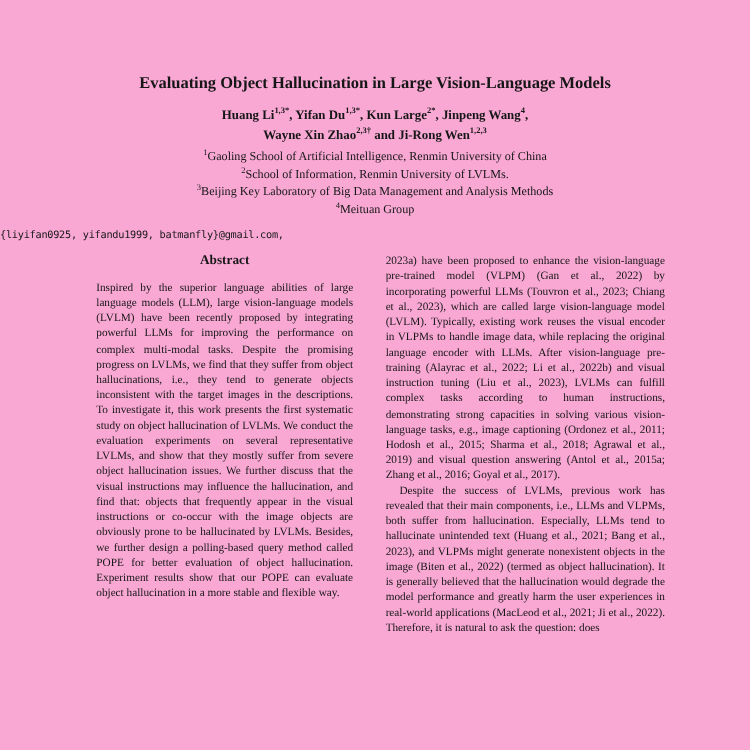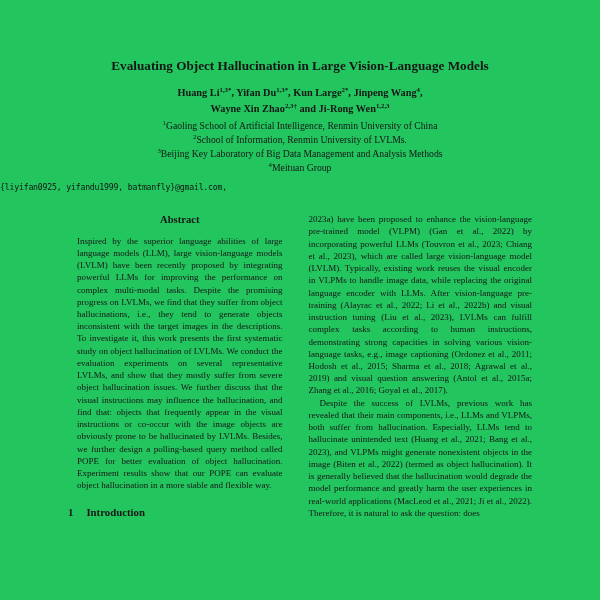--- a/index.html
+++ b/index.html
@@ -1,39 +1,39 @@
 <!DOCTYPE html>
 <html lang="en"><head>
 <meta charset="utf-8">
 <style>
   * { margin:0; padding:0; box-sizing:border-box; }
   html, body { width:600px; height:600px; background:#ffffff; }
   .page {
     position:relative; width:600px; height:600px; overflow:hidden;
-    background:#22c55e; color:#161616;
+    background:#f9a8d4; color:#161616;
     font-family:"Liberation Serif", serif;
   }
   .title {
     margin:58px 60px 0; text-align:center;
     font-size:13.2px; font-weight:bold; line-height:1.25;
   }
   .authors {
     margin-top:10px; text-align:center;
     font-size:10.3px; font-weight:bold; line-height:1.4;
   }
   .authors sup, .affil sup { font-size:6.8px; font-weight:bold; }
   .affiliations { margin-top:3px; text-align:center; font-size:9.7px; line-height:1.3; }
   .affil sup { font-weight:normal; }
   .emails {
     margin-top:7px; text-align:left;
     font-family:"DejaVu Sans Mono", monospace;
     font-size:8.2px; line-height:1.42; letter-spacing:-0.2px;
   }
   .columns {
-    display:flex; gap:17px; margin:20px 68px 0;
+    display:flex; gap:17px; margin:9px 68px 0;
   }
   .col {
     flex:1; min-width:0;
     font-size:9px; line-height:1.36; text-align:justify;
     hyphens:auto; -webkit-hyphens:auto;
   }
   .abstract-heading {
     text-align:center; font-weight:bold; font-size:10.6px; margin-bottom:7px;
   }
   .abstract-body { padding:0 9px; }
@@ -68,23 +68,20 @@
 
   <div class="emails">
     <div>{liyifan0925, yifandu1999, batmanfly}@gmail.com,</div>
   </div>
 
   <div class="columns">
 
     <div class="col">
       <div class="abstract-heading">Abstract</div>
       <p class="abstract-body">Inspired by the superior language abilities of large language models (LLM), large vision-language models (LVLM) have been recently proposed by integrating powerful LLMs for improving the performance on complex multi-modal tasks. Despite the promising progress on LVLMs, we find that they suffer from object hallucinations, i.e., they tend to generate objects inconsistent with the target images in the descriptions. To investigate it, this work presents the first systematic study on object hallucination of LVLMs. We conduct the evaluation experiments on several representative LVLMs, and show that they mostly suffer from severe object hallucination issues. We further discuss that the visual instructions may influence the hallucination, and find that: objects that frequently appear in the visual instructions or co-occur with the image objects are obviously prone to be hallucinated by LVLMs. Besides, we further design a polling-based query method called POPE for better evaluation of object hallucination. Experiment results show that our POPE can evaluate object hallucination in a more stable and flexible way.</p>
-      <div class="section-heading">
-        <span class="sec-num">1</span><span>Introduction</span>
-      </div>
     </div>
 
     <div class="col">
       <p>2023a) have been proposed to enhance the vision-language pre-trained model (VLPM) (Gan et al., 2022) by incorporating powerful LLMs (Touvron et al., 2023; Chiang et al., 2023), which are called large vision-language model (LVLM). Typically, existing work reuses the visual encoder in VLPMs to handle image data, while replacing the original language encoder with LLMs. After vision-language pre-training (Alayrac et al., 2022; Li et al., 2022b) and visual instruction tuning (Liu et al., 2023), LVLMs can fulfill complex tasks according to human instructions, demonstrating strong capacities in solving various vision-language tasks, e.g., image captioning (Ordonez et al., 2011; Hodosh et al., 2015; Sharma et al., 2018; Agrawal et al., 2019) and visual question answering (Antol et al., 2015a; Zhang et al., 2016; Goyal et al., 2017).</p>
       <p class="indent">Despite the success of LVLMs, previous work has revealed that their main components, i.e., LLMs and VLPMs, both suffer from hallucination. Especially, LLMs tend to hallucinate unintended text (Huang et al., 2021; Bang et al., 2023), and VLPMs might generate nonexistent objects in the image (Biten et al., 2022) (termed as object hallucination). It is generally believed that the hallucination would degrade the model performance and greatly harm the user experiences in real-world applications (MacLeod et al., 2021; Ji et al., 2022). Therefore, it is natural to ask the question: does</p>
     </div>
 
   </div>
 
 </div>

